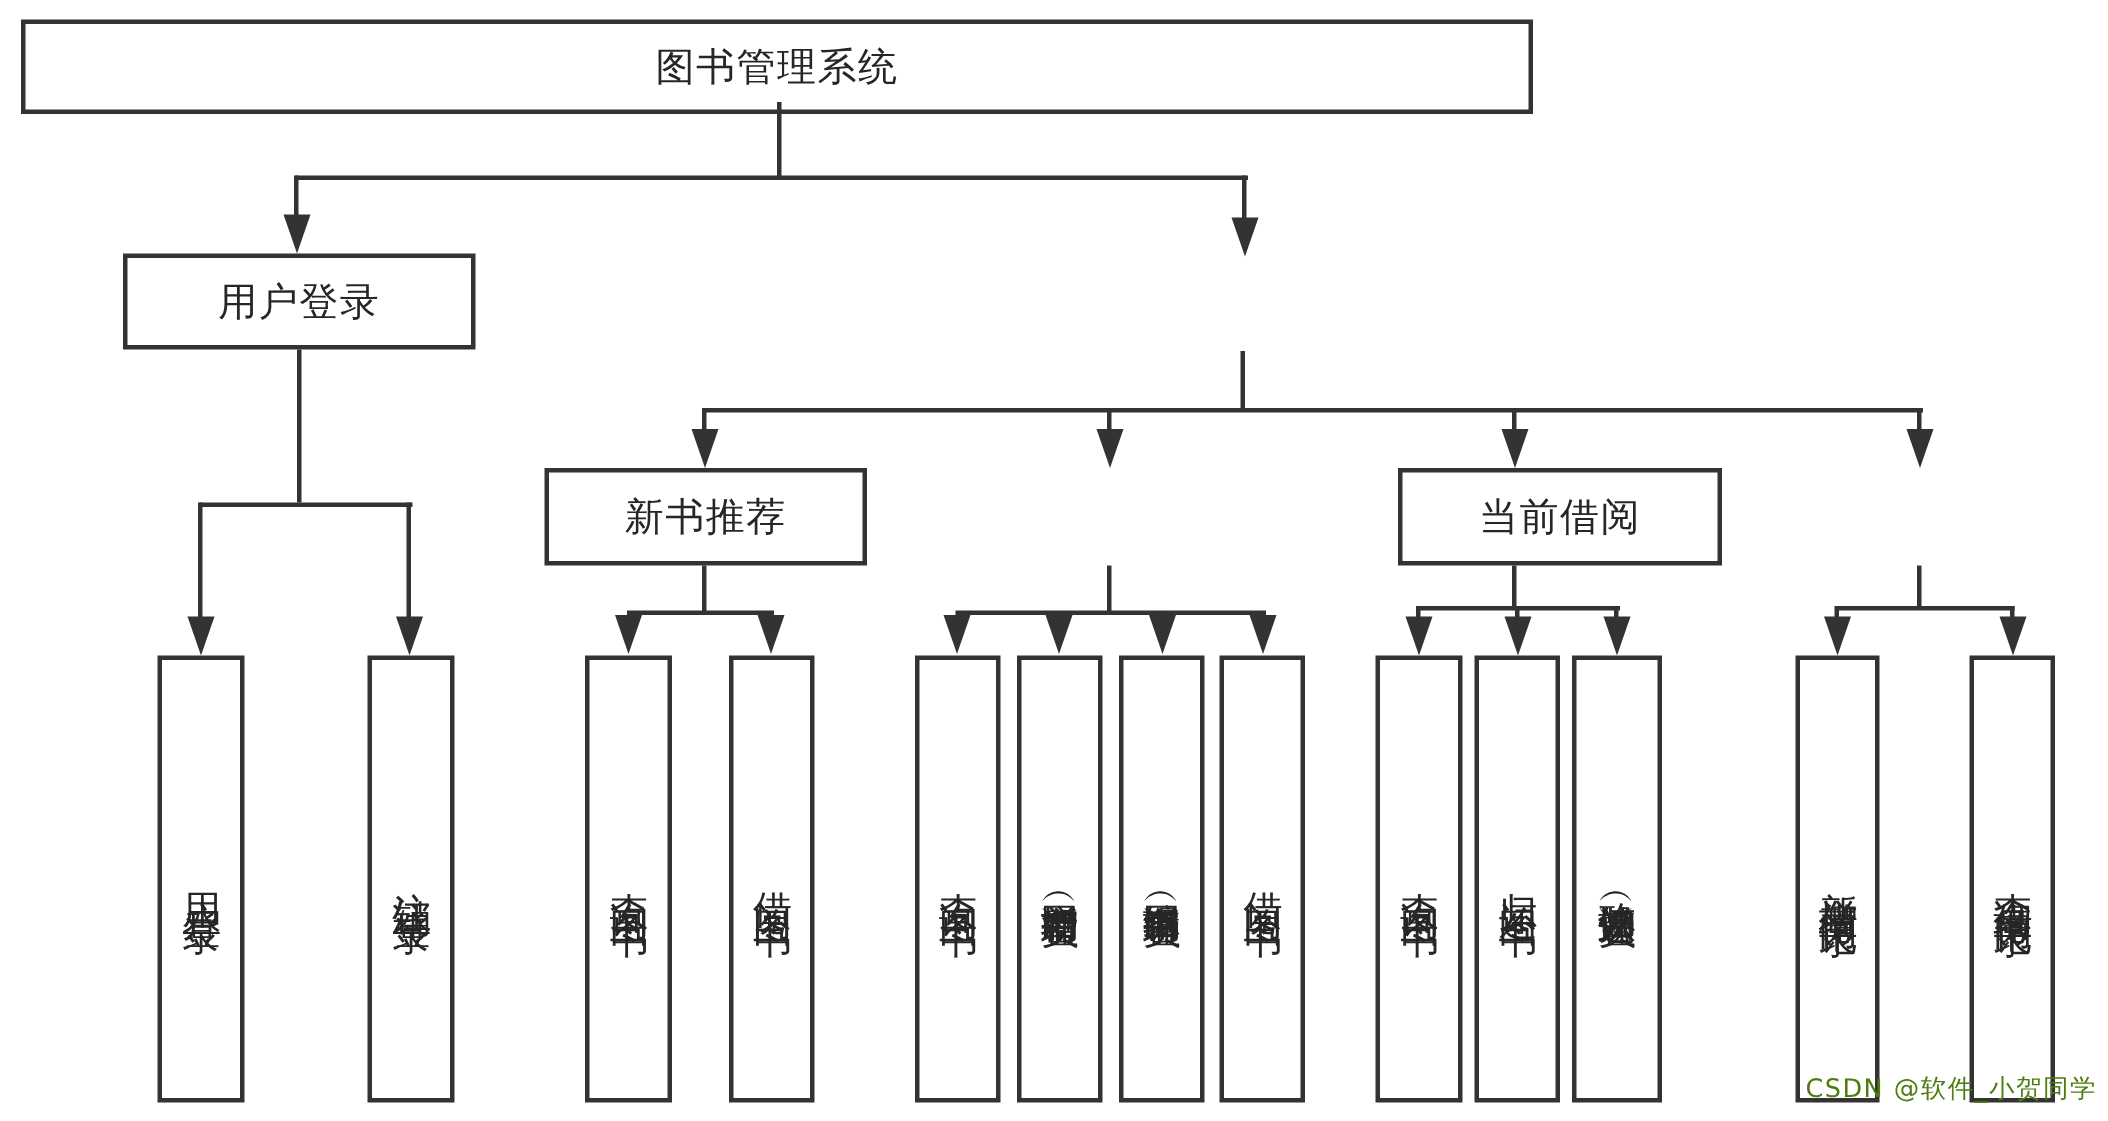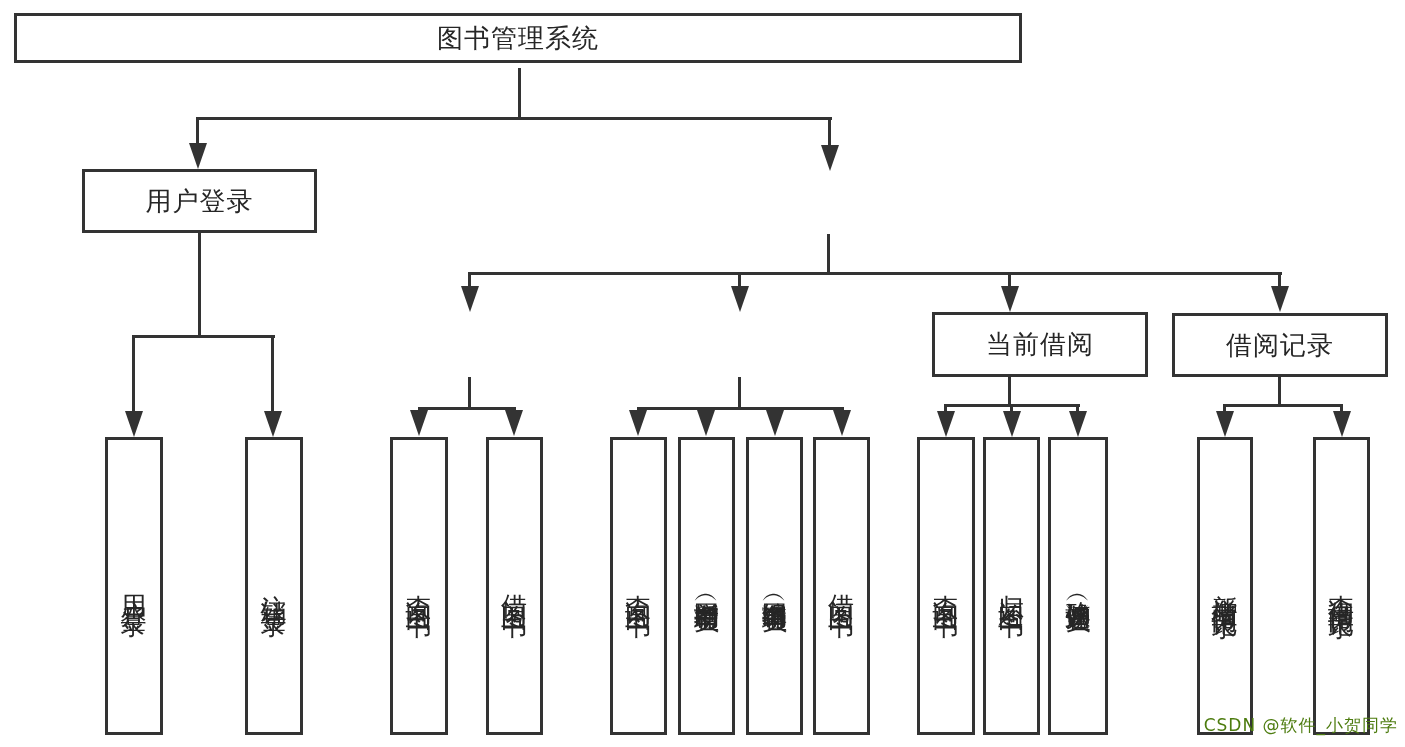--- a/index.html
+++ b/index.html
@@ -53,21 +53,21 @@
     color: #4d7c0f;
     letter-spacing: 1px;
     z-index: 5;
   }
 </style>
 </head>
 <body>
 
 <div id="stage">
 
-  <div class="box" style="left:14px; top:13px; width:1008px; height:50px;">图书管理系统</div>
+  <div class="box" style="left:14px; top:13px; width:1008px; height:63px;">图书管理系统</div>
 
   <div class="vline" style="left:518px; top:68px; height:50px;"></div>
   <div class="hline" style="left:197px; top:117px; width:635px;"></div>
   <div class="vline" style="left:196px; top:117px; height:28px;"></div>
   <div class="arrow" style="left:189px; top:143px;"></div>
   <div class="vline" style="left:828px; top:117px; height:30px;"></div>
   <div class="arrow" style="left:821px; top:145px;"></div>
 
   <div class="box" style="left:82px; top:169px; width:235px; height:64px;">用户登录</div>
 
@@ -82,22 +82,22 @@
   <div class="hline" style="left:469px; top:272px; width:813px;"></div>
   <div class="vline" style="left:468px; top:272px; height:15px;"></div>
   <div class="arrow" style="left:461px; top:286px;"></div>
   <div class="vline" style="left:738px; top:272px; height:15px;"></div>
   <div class="arrow" style="left:731px; top:286px;"></div>
   <div class="vline" style="left:1008px; top:272px; height:15px;"></div>
   <div class="arrow" style="left:1001px; top:286px;"></div>
   <div class="vline" style="left:1278px; top:272px; height:15px;"></div>
   <div class="arrow" style="left:1271px; top:286px;"></div>
 
+  <div class="box" style="left:363px; top:312px; width:215px; height:65px;">新书推荐</div>
   <div class="box" style="left:902px; top:312px; width:216px; height:65px;margin-left:30px;">当前借阅</div>
-  <div class="box" style="left:1172px; top:313px; width:216px; height:64px;">借阅记录</div>
 
   <div class="vline" style="left:468px; top:377px; height:32px;"></div>
   <div class="hline" style="left:418px; top:407px; width:98px;"></div>
   <div class="arrow" style="left:410px; top:410px;"></div>
   <div class="arrow" style="left:505px; top:410px;"></div>
 
   <div class="vline" style="left:738px; top:377px; height:32px;"></div>
   <div class="hline" style="left:637px; top:407px; width:207px;"></div>
   <div class="arrow" style="left:629px; top:410px;"></div>
   <div class="arrow" style="left:697px; top:410px;"></div>

